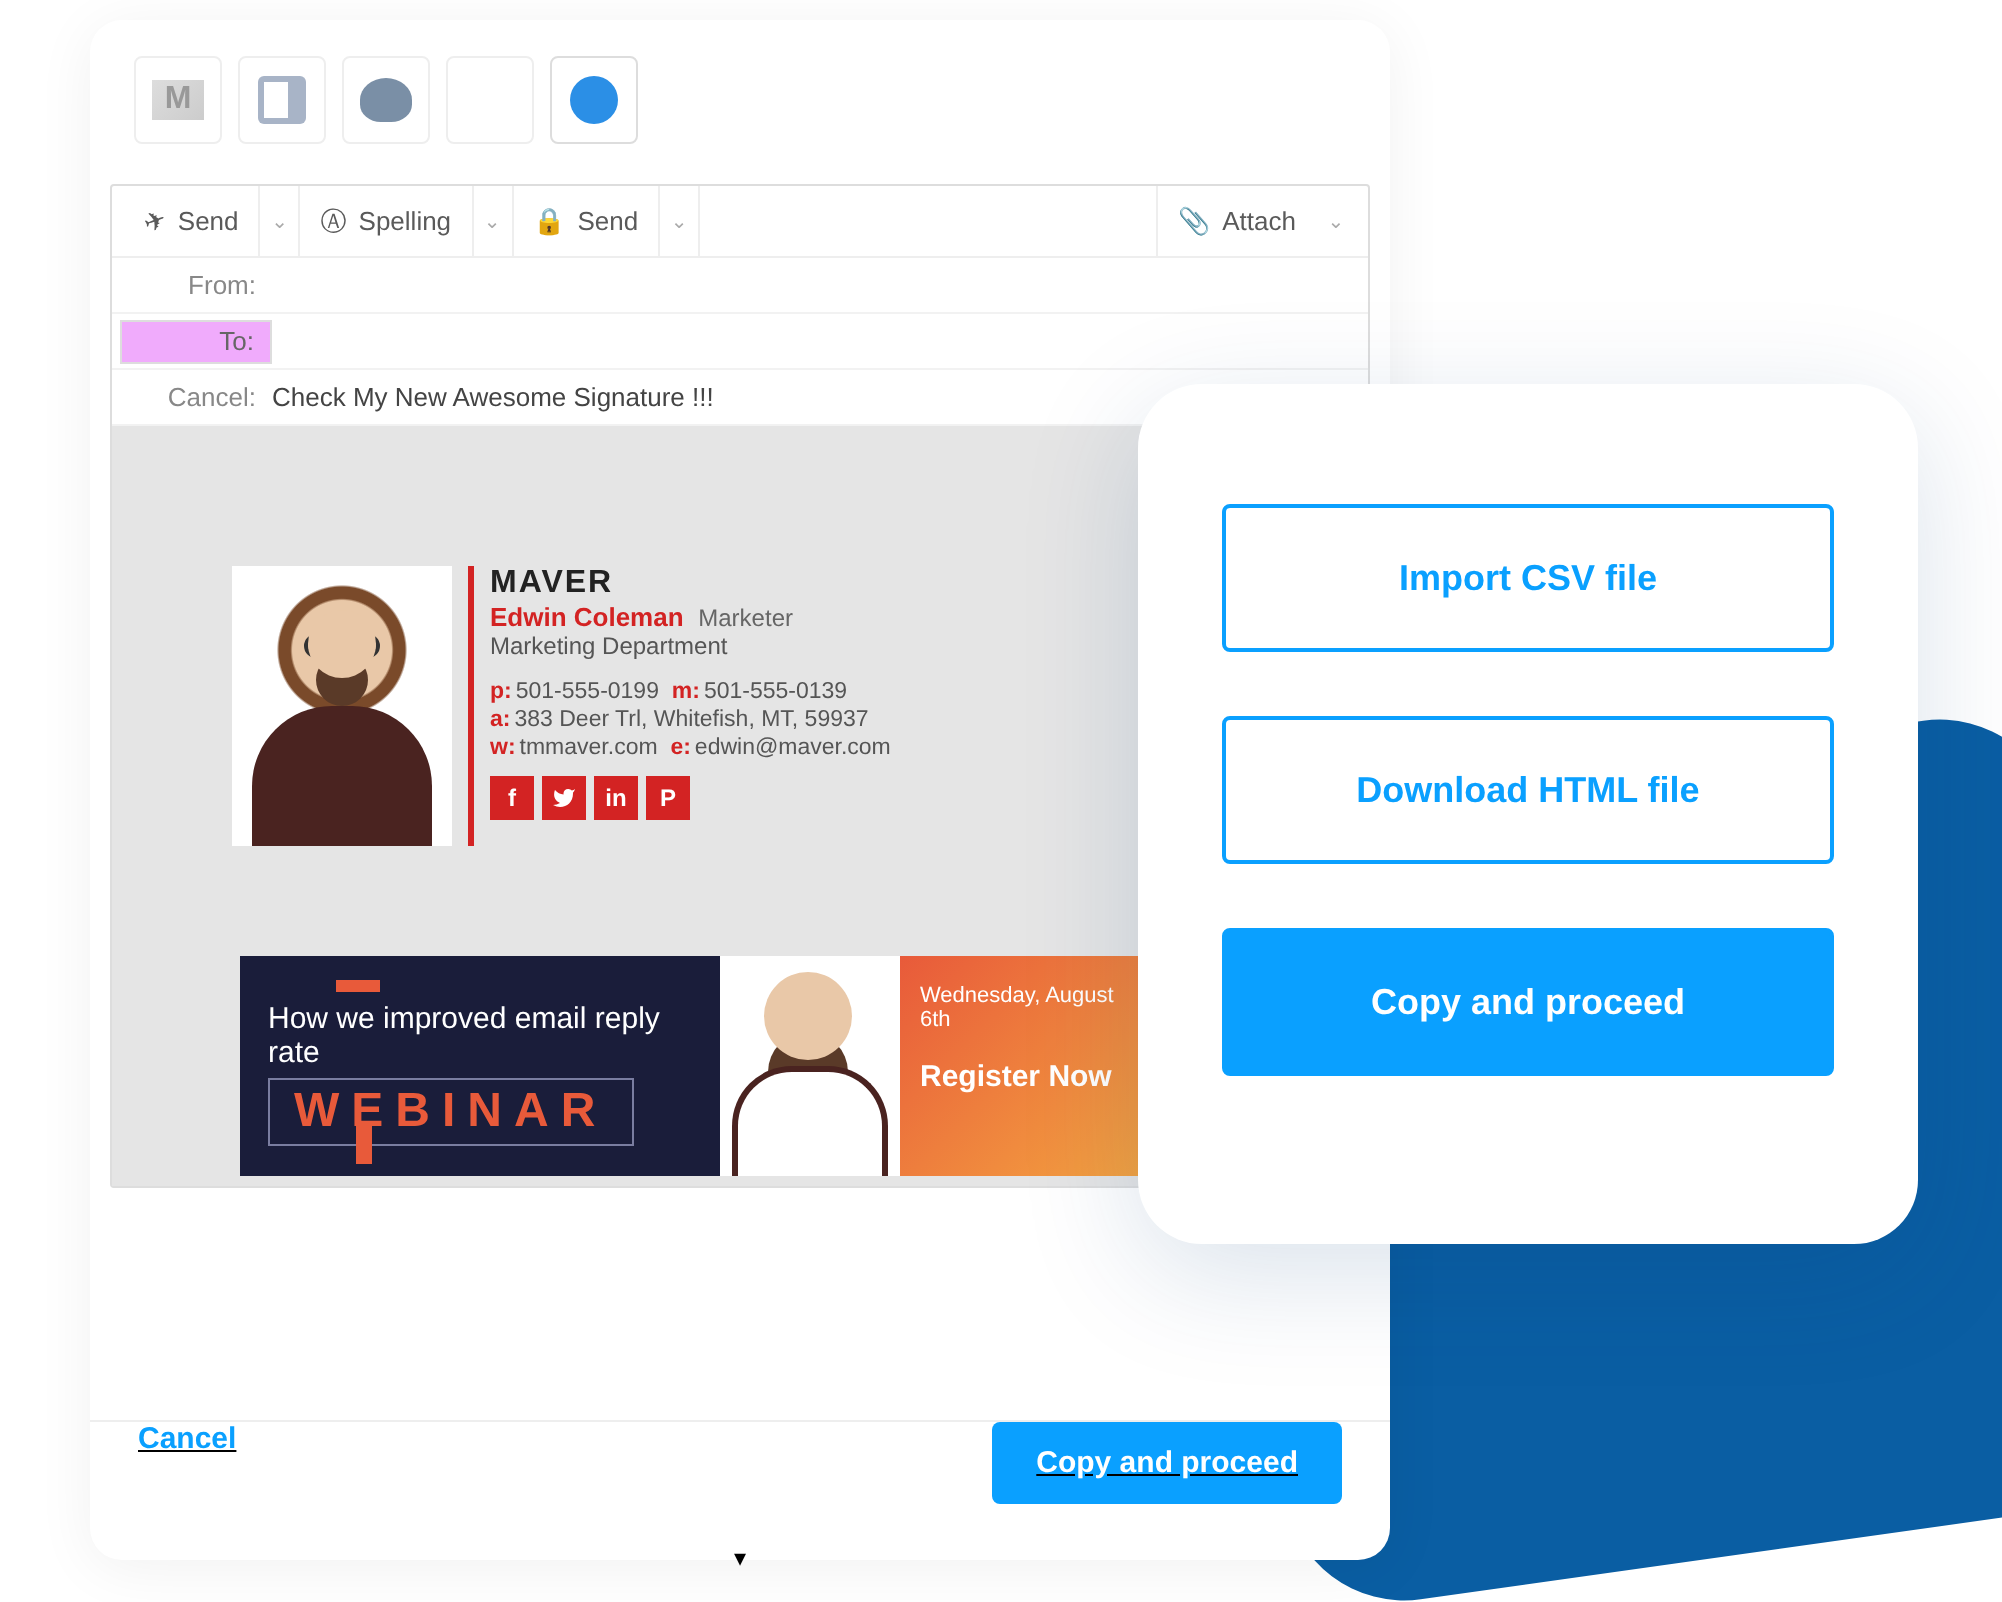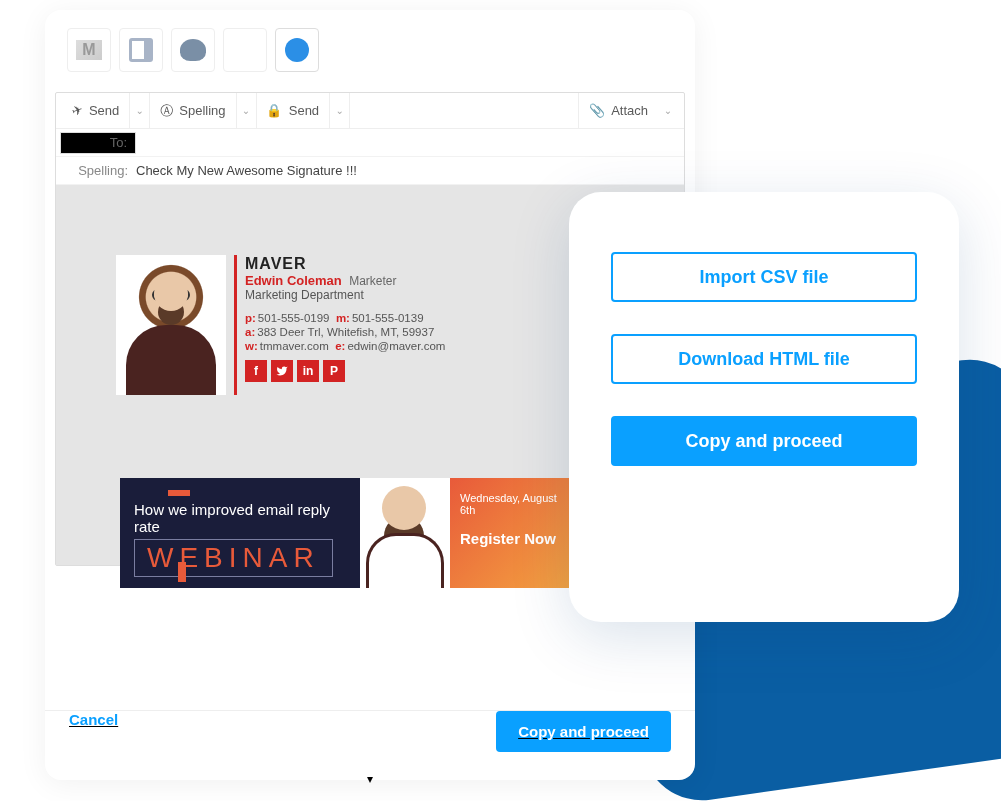--- a/index.html
+++ b/index.html
@@ -116,21 +116,21 @@
     color: #888;
   }
   .field-row.to .field-label { color:#666;}
   .field-row.to { position:relative; }
   .field-row.to .field-label{
     border:1px solid #ddd;
     height:22px;
     display:flex;align-items:center;justify-content:flex-end;
     margin-left:4px;
     width:76px;
-    background:#000000;
+    background:#f0abfc;
   }
   .subject-val { color:#444; }
   .compose-body {
     height: 380px;
     background: #e5e5e5;
     padding: 70px 0 0 60px;
   }
   
   .sig-wrap {
     display:flex;
@@ -198,21 +198,21 @@
     padding:17px 14px;
     position:relative;
   }
   .banner-left::before,.banner-left::after{
     content:"";position:absolute;background:#e85a3a;
   }
   .banner-left::before{top:12px;left:48px;width:22px;height:6px;}
   .banner-left::after{bottom:6px;left:58px;width:8px;height:20px;}
   .banner-title{font-size:15px;color:#fff;margin:6px 0 2px;}
   .banner-webinar{
-    font-size:28px;font-weight:400;color:#e85a3a;letter-spacing:6px;
+    font-size:24px;font-weight:700;color:#e85a3a;letter-spacing:6px;
     border:1px solid #7a7da0;padding:2px 12px;display:inline-block;
     margin-top:2px;
   }
   .banner-mid{
     width:90px;background:#fff;position:relative;overflow:hidden;
   }
   .banner-mid .mini-avatar{
     position:absolute;inset:0;
   }
   .mini-avatar::before{
@@ -264,21 +264,21 @@
     width:390px;
     height:430px;
     background:#fff;
     border-radius:32px;
     box-shadow:0 15px 60px rgba(10,60,120,0.15);
     z-index:5;
     padding:60px 42px;
     display:flex;flex-direction:column;gap:32px;
   }
   .popup-btn{
-    height:50px;
+    height:74px;
     border-radius:4px;
     display:flex;align-items:center;justify-content:center;
     font-size:18px;font-weight:600;
   }
   .popup-btn.outline{
     border:2px solid #0aa0ff;color:#0aa0ff;background:#fff;
   }
   .popup-btn.solid{
     background:#0aa0ff;color:#fff;border:2px solid #0aa0ff;
   }
@@ -329,25 +329,28 @@
       </div>
       <div class="caret-box">⌄</div>
       <div class="spacer"></div>
       <div class="tbtn" style="border-right:none;border-left:1px solid #eee">
         <span>📎</span>
         <span>Attach</span>
       </div>
       <div class="caret-box" style="border-right:none">⌄</div>
     </div>
 
+    <div class="field-row">
+      <div class="field-label">From:</div>
+    </div>
     <div class="field-row to">
       <div class="field-label">To:</div>
     </div>
     <div class="field-row">
-      <div class="field-label">Spelling:</div>
+      <div class="field-label">Cancel:</div>
       <div class="subject-val">Check My New Awesome Signature !!!</div>
     </div>
 
     <div class="compose-body">
       <div class="sig-wrap">
         <div class="avatar-photo">
           <div class="glasses"></div>
         </div>
         <div class="sig-divider"></div>
         <div class="sig-text">

